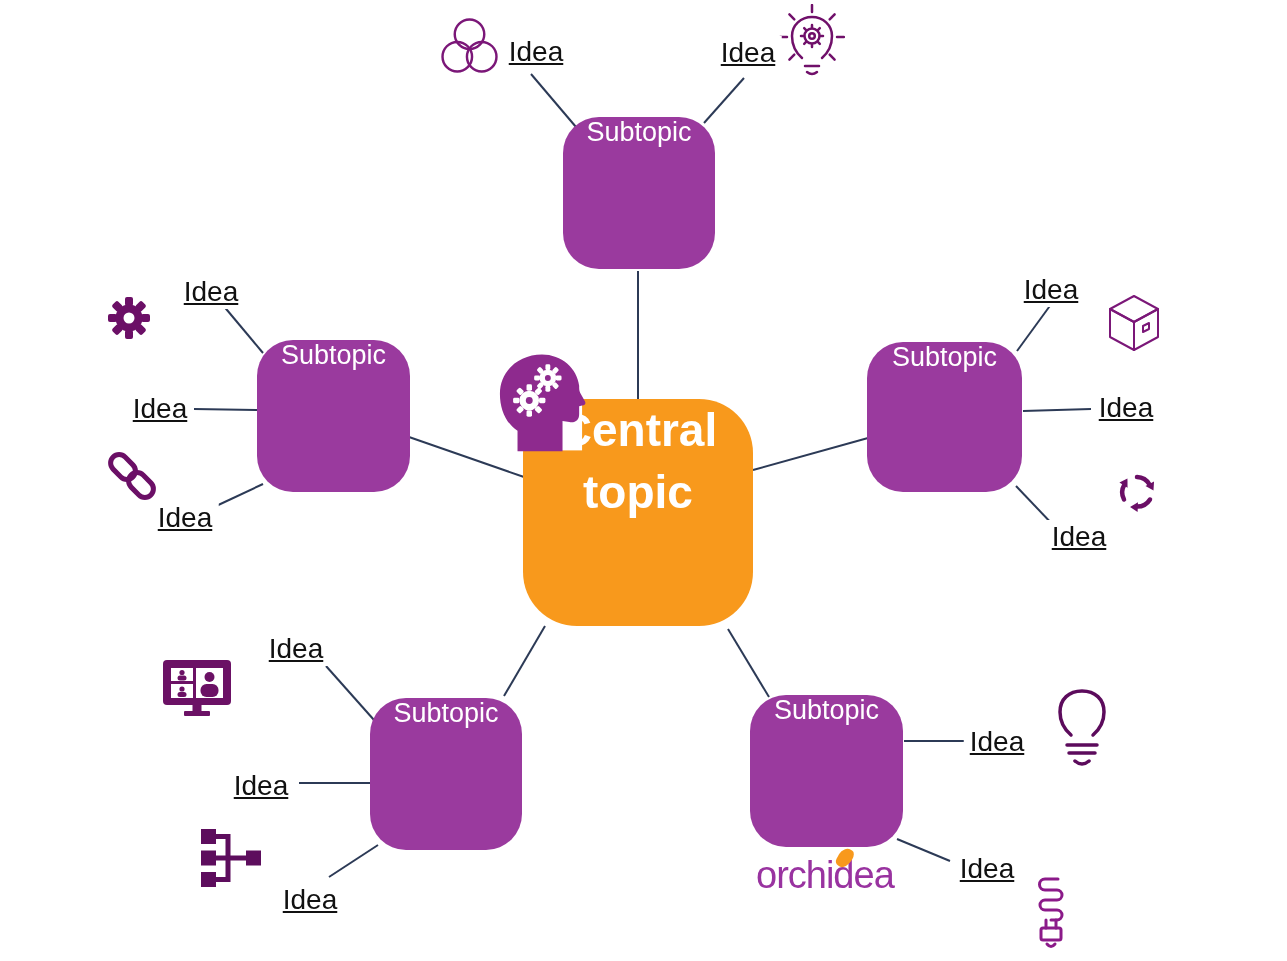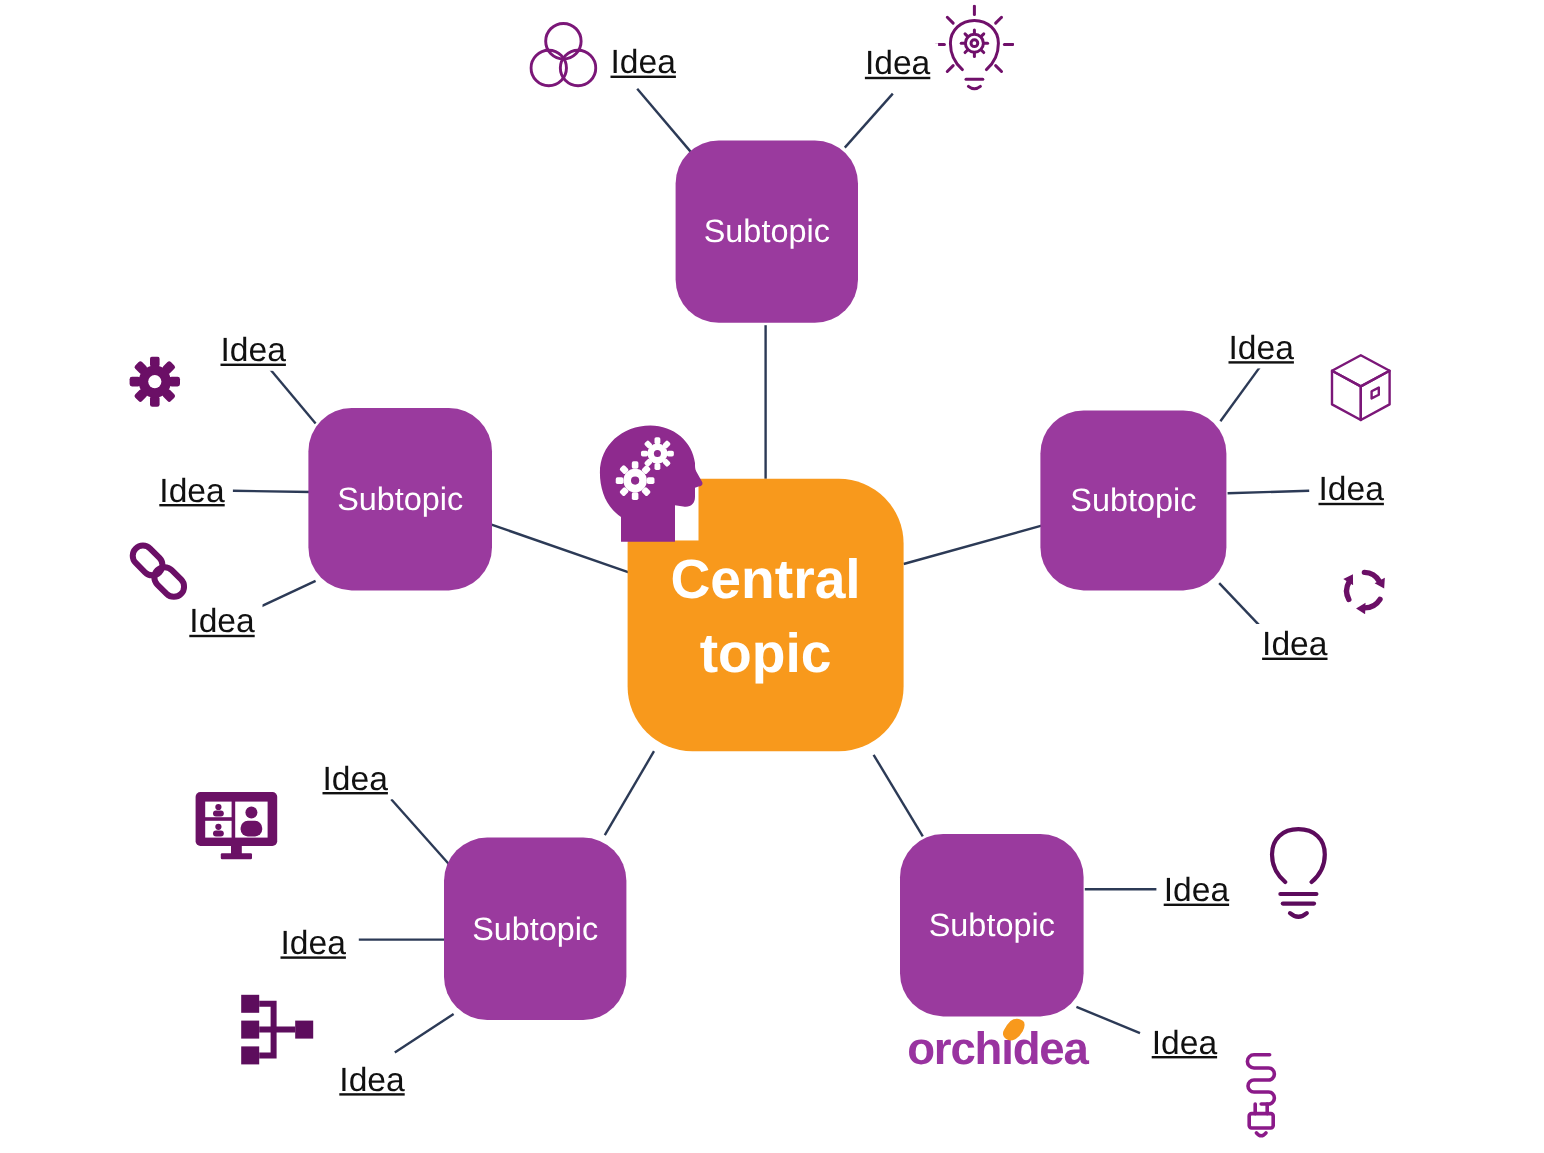--- a/index.html
+++ b/index.html
@@ -2,21 +2,21 @@
 <html><head>
 <meta charset="utf-8">
 <style>
   html,body{margin:0;padding:0;background:#ffffff;}
   .stage{
     position:relative;width:1287px;height:961px;background:#ffffff;
     font-family:"Liberation Sans",sans-serif;overflow:hidden;
   }
   .connectors{position:absolute;left:0;top:0;z-index:0;}
   .node{
-    position:absolute;display:flex;align-items:center;justify-content:center;
+    position:absolute;display:flex;justify-content:center;
     box-sizing:border-box;text-align:center;z-index:2;
   }
   .central{
     left:523px;top:399px;width:230px;height:227px;border-radius:54px;
     background:#F8991C;color:#ffffff;font-size:46px;font-weight:bold;
     line-height:62px;z-index:2;
   }
   .subtopic{
     width:153px;height:152px;border-radius:36px;background:#9A3A9E;
     color:#ffffff;font-size:27px;z-index:2;
@@ -28,21 +28,21 @@
   .sub-br{left:750px;top:695px;}
   .idea{
     position:absolute;transform:translate(-50%,-50%);z-index:3;
     font-size:28px;color:#111111;background:#ffffff;padding:1px 6px;
     white-space:nowrap;
     text-decoration:underline;
   }
   .icon{position:absolute;z-index:2;}
   .logo{
     position:absolute;left:756px;top:851px;z-index:4;
-    font-size:38px;font-weight:bold;letter-spacing:-1px;color:#9933A0;
+    font-size:38px;font-weight:normal;letter-spacing:-1px;color:#9933A0;
     line-height:48px;
   }
   .logo-dot{
     position:absolute;left:82px;top:-3px;width:14px;height:20px;
     background:#F8991C;border-radius:65% 35% 60% 40% / 55% 45% 70% 30%;
     transform:rotate(30deg);
   }
 </style>
 </head>
 <body>

